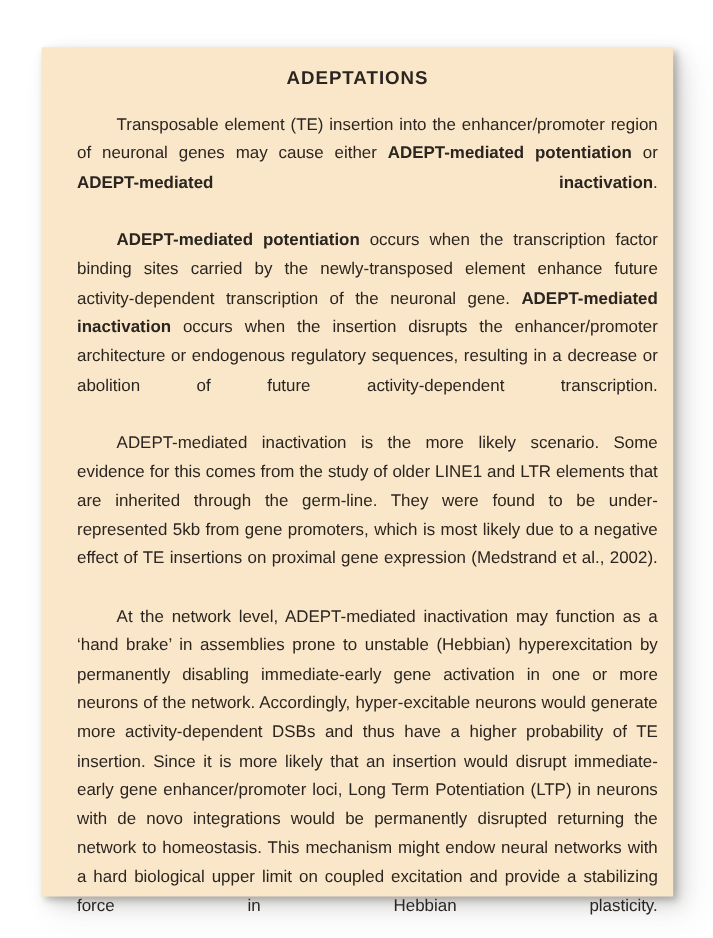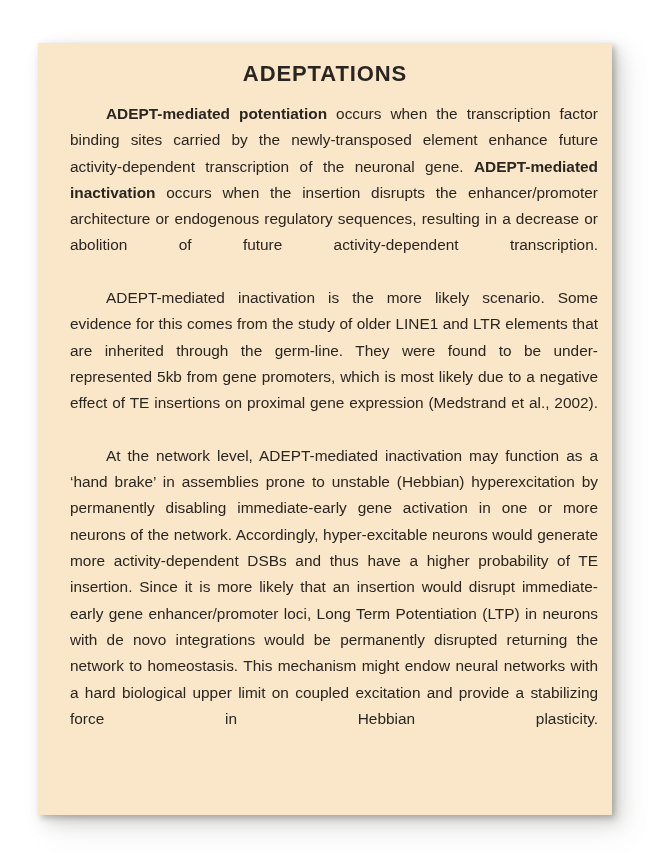--- a/index.html
+++ b/index.html
@@ -42,21 +42,21 @@
   }
 
   #box-title {
     position: absolute;
     left: 0;
     top: 18px;
     width: 574px;
     text-align: center;
     font-family: "Liberation Sans", sans-serif;
     font-weight: bold;
-    font-size: 22px;
+    font-size: 17px;
     letter-spacing: 0.9px;
     color: #2b2520;
   }
 
   #body-text {
     position: absolute;
     left: 32px;
     top: 58px;
     width: 528px;
     font-family: "Liberation Sans", sans-serif;
@@ -92,20 +92,21 @@
 </head>
 <body>
 
 <div id="page">
 
   <div id="textbox">
 
     <div id="box-title">ADEPTATIONS</div>
 
     <div id="body-text">
+      <p><span>Transposable element (TE) insertion into the enhancer/promoter region of neuronal genes may cause either </span><b>ADEPT-mediated potentiation</b><span> or </span><b>ADEPT-mediated inactivation</b><span>.</span></p>
       <p><b>ADEPT-mediated potentiation</b><span> occurs when the transcription factor binding sites carried by the newly-transposed element enhance future activity-dependent transcription of the neuronal gene.  </span><b>ADEPT-mediated inactivation</b><span> occurs when the insertion disrupts the enhancer/promoter architecture or endogenous regulatory sequences, resulting in a decrease or abolition of future activity-dependent transcription.</span></p>
       <p><span>ADEPT-mediated inactivation is the more likely scenario.  Some evidence for this comes from the study of older LINE1 and LTR elements that are inherited through the germ-line. They were found to be under-represented 5kb from gene promoters, which is most likely due to a negative effect of TE insertions on proximal gene expression (Medstrand et al., 2002).</span></p>
       <p><span>At the network level, ADEPT-mediated inactivation may function as a ‘hand brake’ in assemblies prone to unstable (Hebbian) hyperexcitation by permanently disabling immediate-early gene activation in one or more neurons of the network.  Accordingly, hyper-excitable neurons would generate more activity-dependent DSBs and thus have a higher probability of TE insertion.  Since it is more likely that an insertion would disrupt immediate-early gene enhancer/promoter loci, Long Term Potentiation (LTP) in neurons with de novo integrations would be permanently disrupted returning the network to homeostasis.  This mechanism might endow neural networks with a hard biological upper limit on coupled excitation and provide a stabilizing force in Hebbian plasticity.</span></p>
     </div>
 
   </div>
 
 </div>
 
 </body></html>

